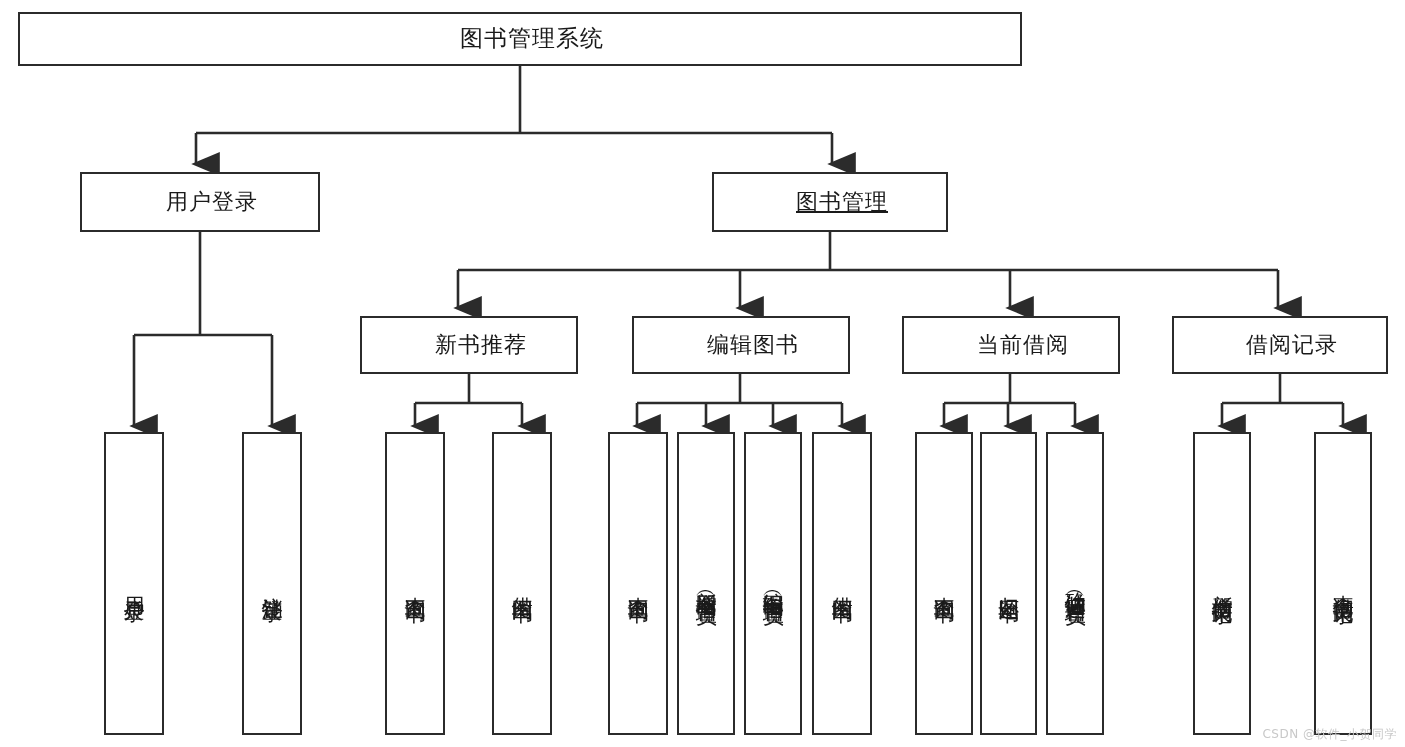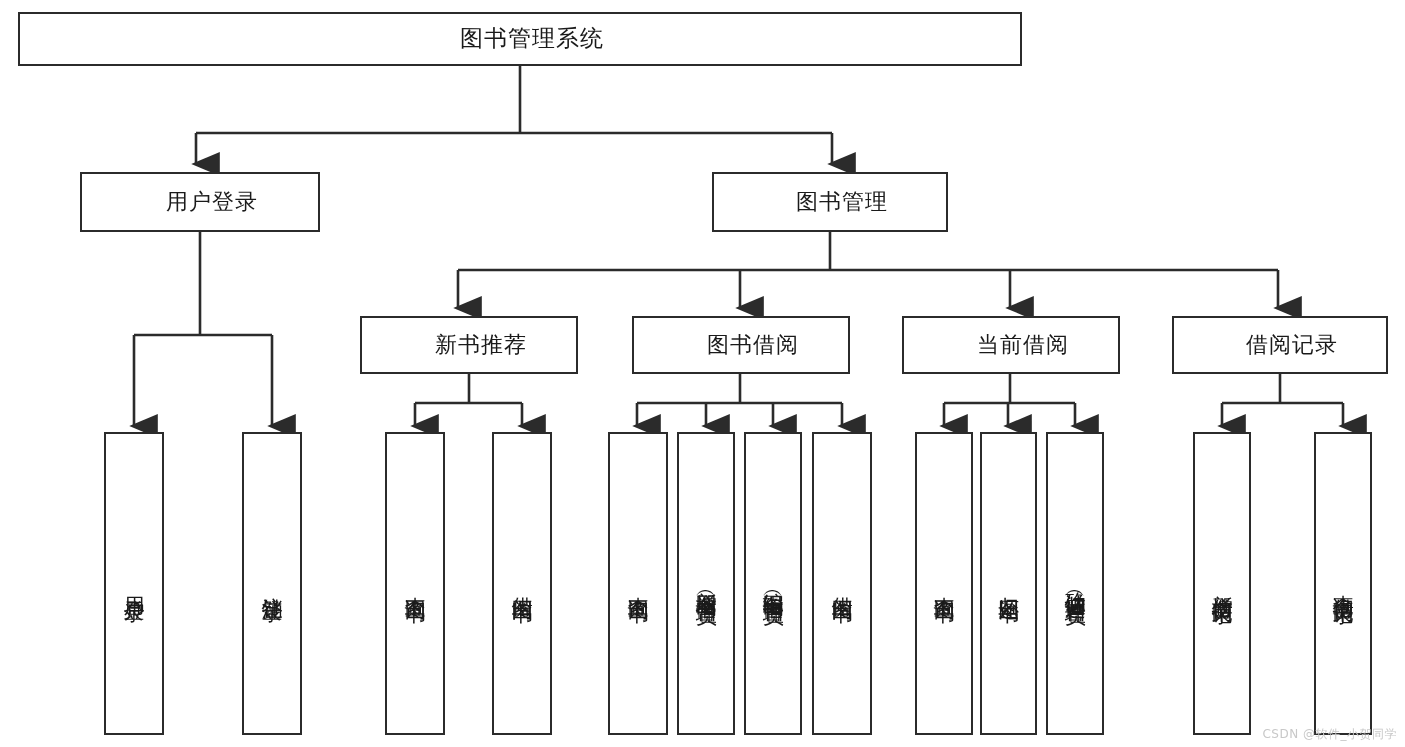--- a/index.html
+++ b/index.html
@@ -134,29 +134,29 @@
     </g>
   </svg>
 
   <div class="node h root" style="left:18px; top:12px; width:1004px; height:54px;">
     <span>图书管理系统</span>
   </div>
 
   <div class="node h" style="left:80px; top:172px; width:240px; height:60px;">
     <span>用户登录</span>
   </div>
-  <div class="node h" style="left:712px; top:172px; width:236px; height:60px;">
+  <div class="node h" style="left:712px; top:172px; width:236px; height:60px;text-decoration:underline;">
     <span>图书管理</span>
   </div>
 
   <div class="node h" style="left:360px; top:316px; width:218px; height:58px;text-align:center;">
     <span>新书推荐</span>
   </div>
   <div class="node h" style="left:632px; top:316px; width:218px; height:58px;">
-    <span>图书借阅</span>
+    <span>编辑图书</span>
   </div>
   <div class="node h" style="left:1172px; top:316px; width:216px; height:58px;">
     <span>借阅记录</span>
   </div>
   <div class="node h" style="left:902px; top:316px; width:218px; height:58px;">
     <span>当前借阅</span>
   </div>
 
   <div class="node v" style="left:104px; top:432px; width:60px; height:303px;">
     <span class="vtext">用户登录</span>

